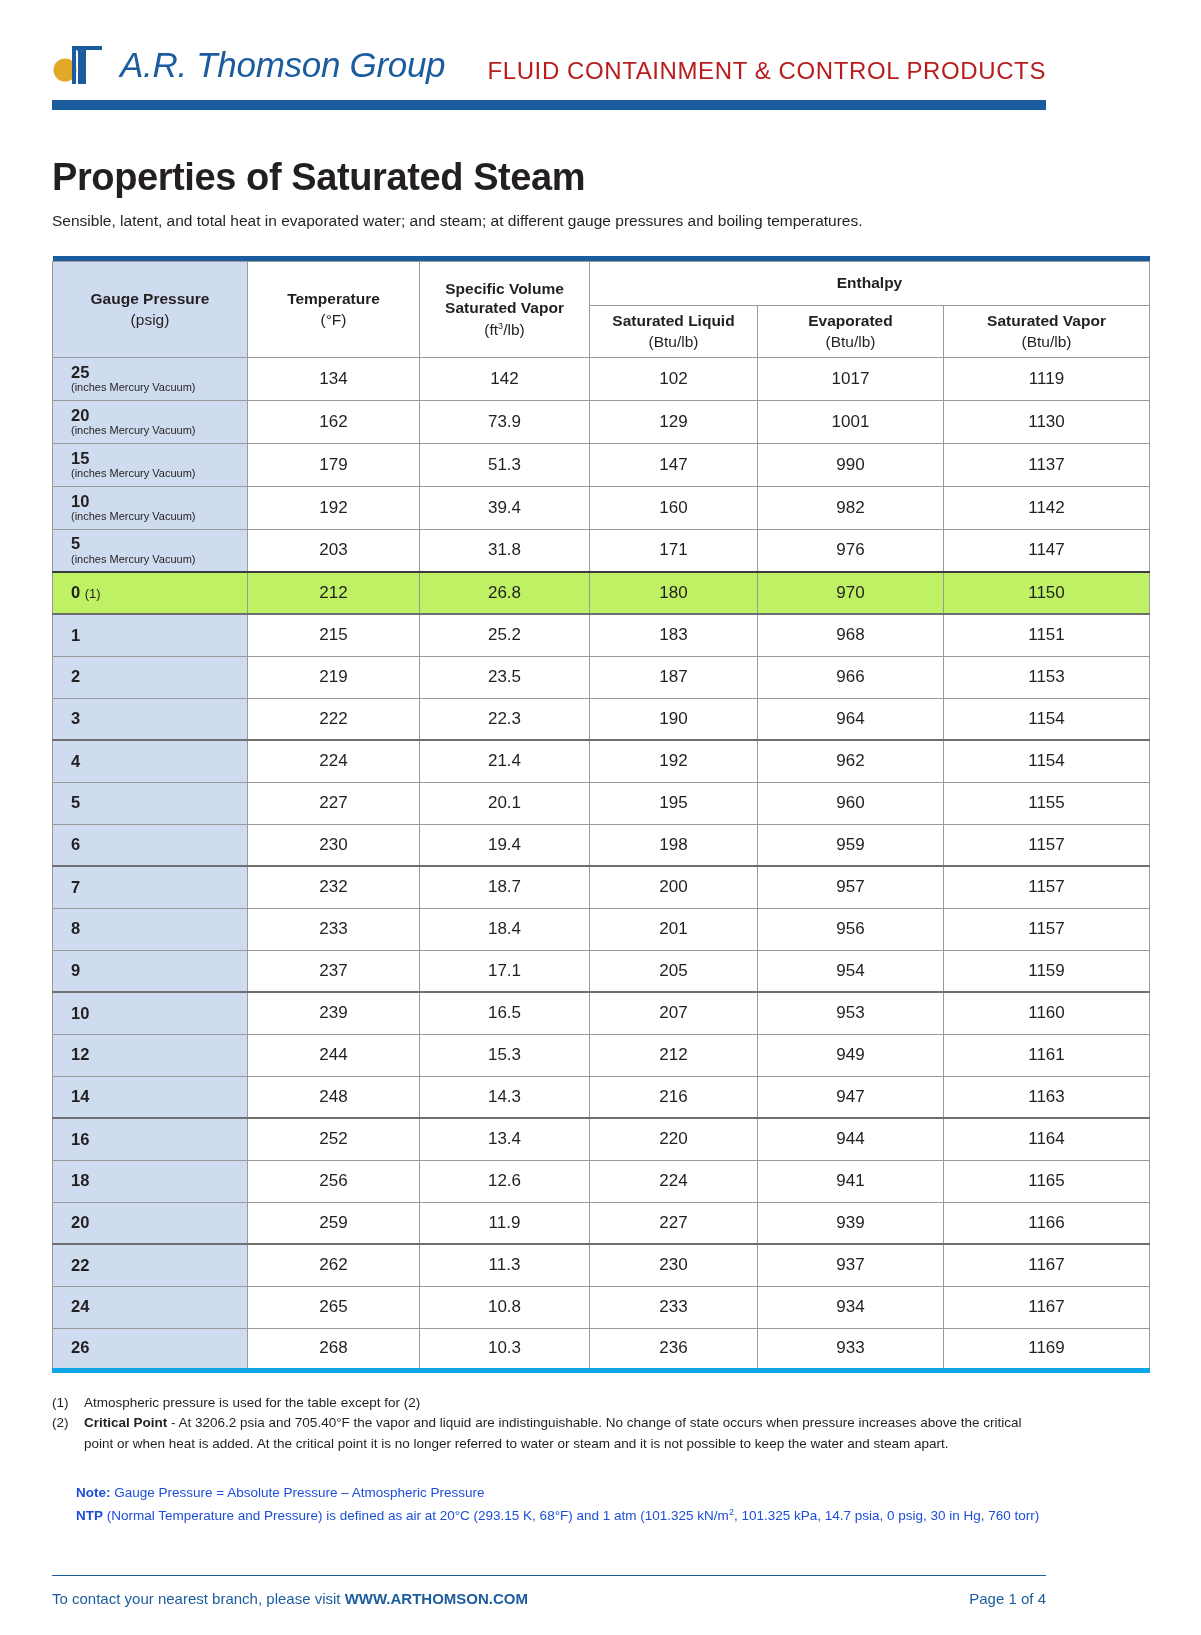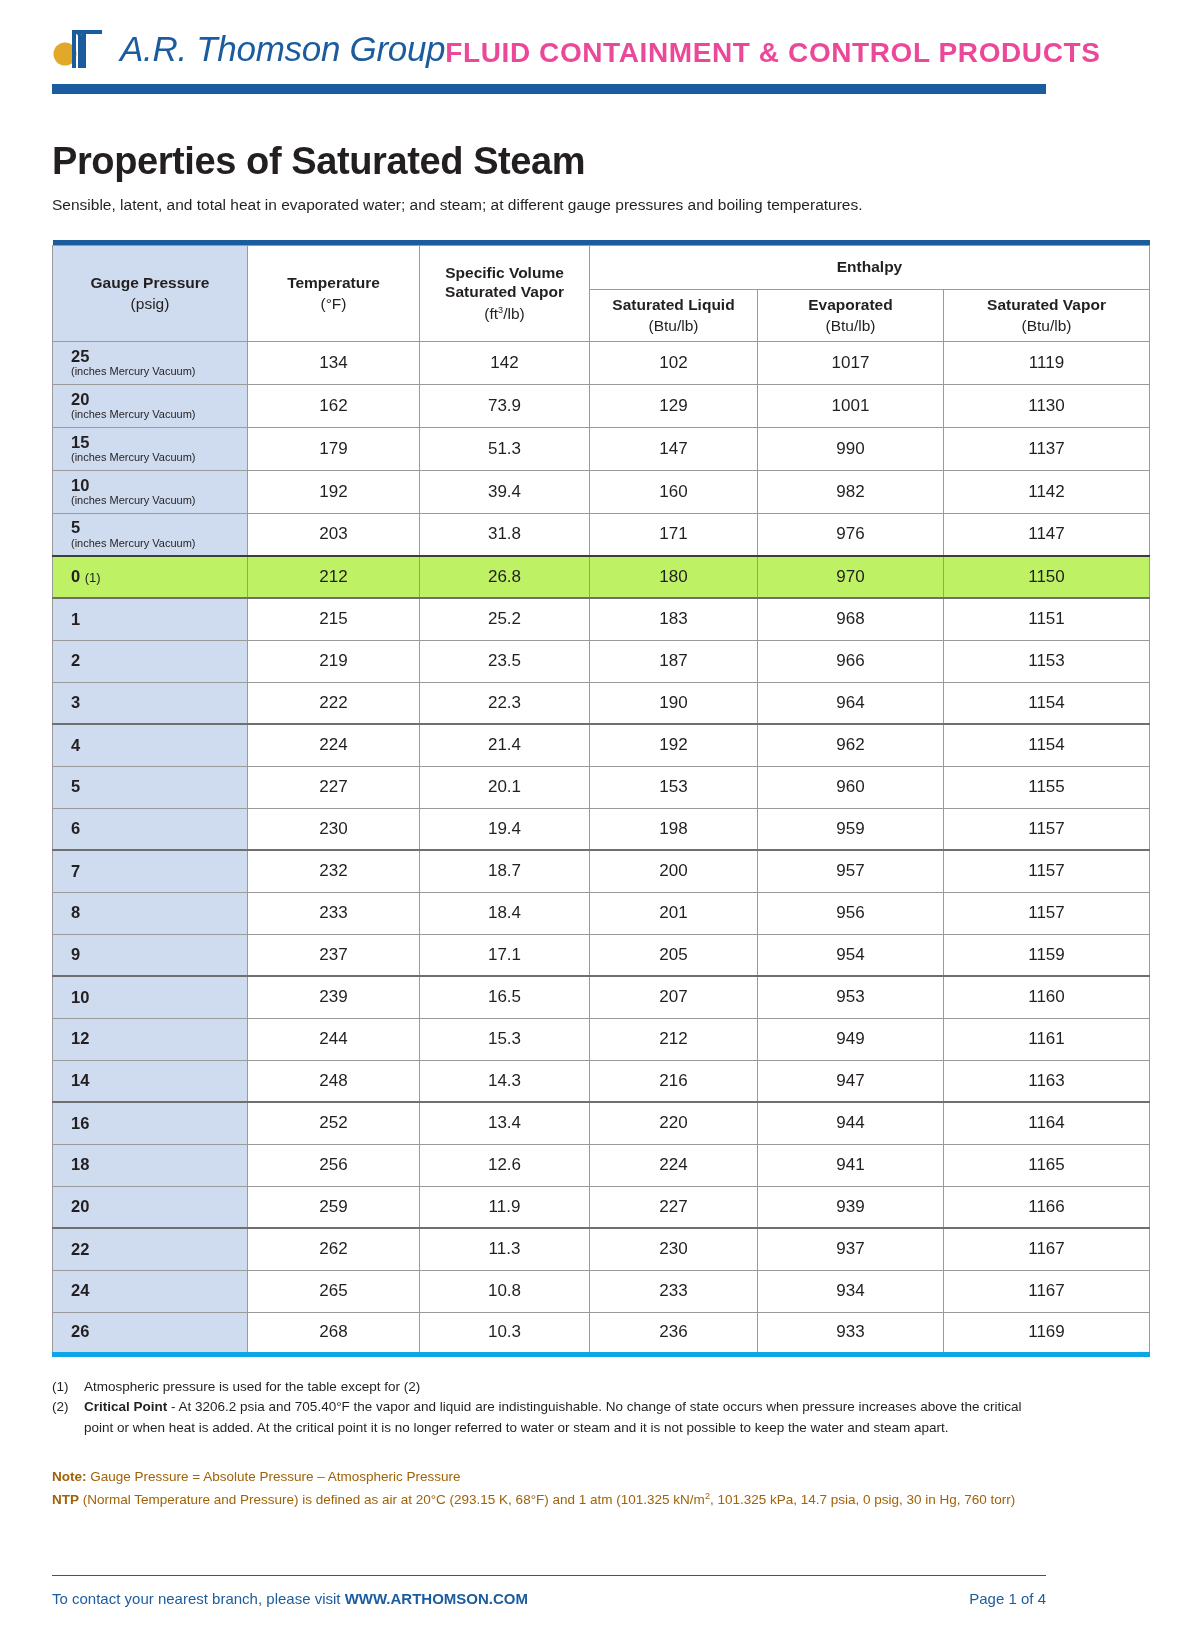--- a/index.html
+++ b/index.html
@@ -12,21 +12,21 @@
     width: 1201px;
     height: 1635px;
     font-family: "Liberation Sans", sans-serif;
     color: #231f20;
     position: relative;
     overflow: hidden;
   }
   .page {
     width: 1098px;
     height: 1635px;
-    padding: 0 52px;
+    padding: 16px 52px;
     position: relative;
   }
 
   
   .brand-header {
     display: flex;
     align-items: flex-end;
     justify-content: space-between;
     padding-top: 30px;
     height: 72px;
@@ -45,26 +45,25 @@
   .brand-name {
     font-size: 35px;
     color: #1b5c9e;
     font-style: italic;
     letter-spacing: -0.3px;
     font-weight: 400;
     line-height: 1;
     white-space: nowrap;
   }
   .brand-tagline {
-    font-size: 28px;
-    color: #ec4899;
+    font-size: 24px;
+    color: #b91c1c;
     letter-spacing: 0.6px;
     white-space: nowrap;
     padding-bottom: 3px;
-    font-weight: bold;
   }
   .header-rule {
     margin-top: 12px;
     height: 10px;
     background: #1b5c9e;
   }
 
   
   .doc-title {
     font-size: 38px;
@@ -186,21 +185,22 @@
     gap: 8px;
   }
   .fn-mark { flex: 0 0 auto; width: 24px; }
   .fn-body { flex: 1 1 auto; }
   .fn-body b { font-weight: bold; }
 
   .notes {
     margin-top: 26px;
     font-size: 13.5px;
     line-height: 1.72;
-    color: #a16207;
+    color: #1d4ed8;
+    margin-left: 24px;
   }
   .notes .lbl { font-weight: bold; }
   sup { font-size: 9px; vertical-align: super; }
 
   
   .footer {
     position: absolute;
     left: 52px;
     right: 52px;
     bottom: 28px;
@@ -370,21 +370,21 @@
             <td>224</td>
             <td>21.4</td>
             <td>192</td>
             <td>962</td>
             <td>1154</td>
           </tr>
           <tr>
             <td class="gauge"><span>5</span></td>
             <td>227</td>
             <td>20.1</td>
-            <td>153</td>
+            <td>195</td>
             <td>960</td>
             <td>1155</td>
           </tr>
           <tr>
             <td class="gauge"><span>6</span></td>
             <td>230</td>
             <td>19.4</td>
             <td>198</td>
             <td>959</td>
             <td>1157</td>

